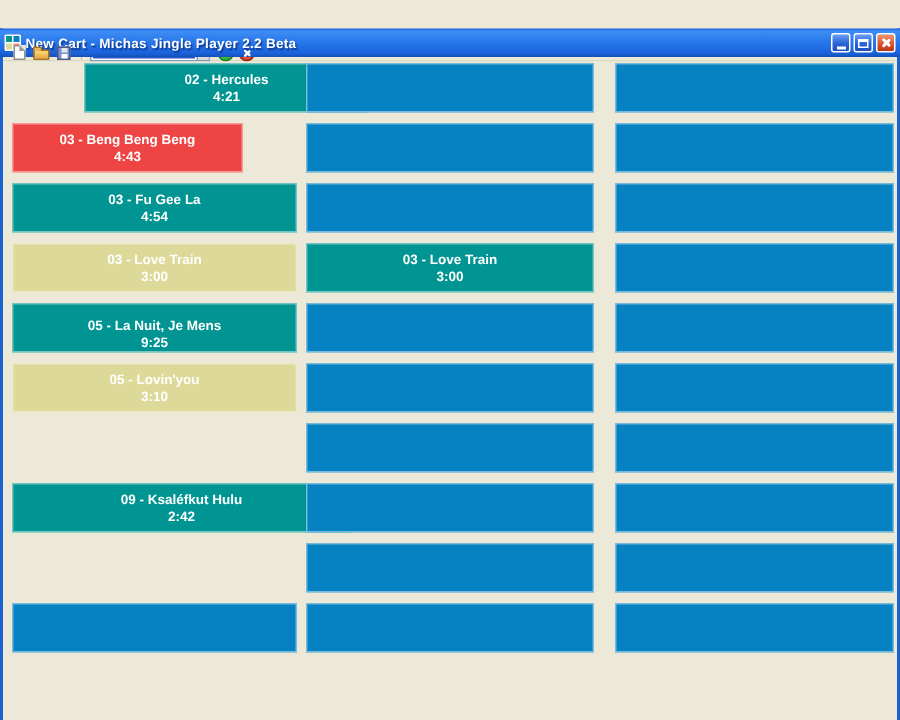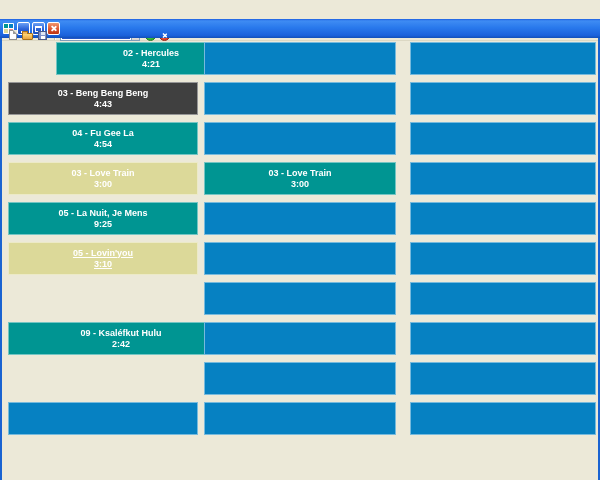--- a/index.html
+++ b/index.html
@@ -86,20 +86,21 @@
 
 <div class="window">
 
   <div class="titlebar">
     <span class="app-icon">
         <i></i>
         <i></i>
         <i></i>
         <i></i>
       </span>
+    <span class="title-text">New Cart - Michas Jingle Player 2.2 Beta</span>
     <span class="winbtns">
       <span class="winbtn">
           <span class="min-glyph"></span>
         </span>
       <span class="winbtn">
           <span class="restore-glyph"></span>
         </span>
       <span class="winbtn close">
           <span class="x-bars"></span>
         </span>
@@ -138,48 +139,48 @@
       </span>
   </div>
 
   <div class="client">
       <div class="cell" style="left: 6px; top: 1px; width: 190px; height: 33px; background: rgb(0, 149, 146); margin-left: 48px;">
         <span class="title">02 - Hercules</span>
         <span class="time">4:21</span>
       </div>
       <div class="cell" style="left: 202px; top: 1px; width: 192px; height: 33px; background: rgb(6, 129, 194);"></div>
       <div class="cell" style="left: 408px; top: 1px; width: 186px; height: 33px; background: rgb(6, 129, 194);"></div>
-      <div class="cell" style="left: 6px; top: 41px; width: 190px; height: 33px; background: #404040; justify-content: center;">
+      <div class="cell" style="left: 6px; top: 41px; width: 154px; height: 33px; background: #ef4444; justify-content: center;">
         <span class="title">03 - Beng Beng Beng</span>
         <span class="time">4:43</span>
       </div>
       <div class="cell" style="left: 202px; top: 41px; width: 192px; height: 33px; background: rgb(6, 129, 194);"></div>
       <div class="cell" style="left: 408px; top: 41px; width: 186px; height: 33px; background: rgb(6, 129, 194);"></div>
       <div class="cell" style="left: 6px; top: 81px; width: 190px; height: 33px; background: rgb(0, 149, 146);">
-        <span class="title">04 - Fu Gee La</span>
+        <span class="title">03 - Fu Gee La</span>
         <span class="time">4:54</span>
       </div>
       <div class="cell" style="left: 202px; top: 81px; width: 192px; height: 33px; background: rgb(6, 129, 194);"></div>
       <div class="cell" style="left: 408px; top: 81px; width: 186px; height: 33px; background: rgb(6, 129, 194);"></div>
       <div class="cell" style="left: 6px; top: 121px; width: 190px; height: 33px; background: rgb(220, 217, 153);">
         <span class="title">03 - Love Train</span>
         <span class="time">3:00</span>
       </div>
       <div class="cell" style="left: 202px; top: 121px; width: 192px; height: 33px; background: rgb(0, 149, 146);">
         <span class="title">03 - Love Train</span>
         <span class="time">3:00</span>
       </div>
       <div class="cell" style="left: 408px; top: 121px; width: 186px; height: 33px; background: rgb(6, 129, 194);"></div>
-      <div class="cell" style="left: 6px; top: 161px; width: 190px; height: 33px; background: rgb(0, 149, 146);">
+      <div class="cell" style="left: 6px; top: 161px; width: 190px; height: 33px; background: rgb(0, 149, 146); justify-content: flex-end;">
         <span class="title">05 - La Nuit, Je Mens</span>
         <span class="time">9:25</span>
       </div>
       <div class="cell" style="left: 202px; top: 161px; width: 192px; height: 33px; background: rgb(6, 129, 194);"></div>
       <div class="cell" style="left: 408px; top: 161px; width: 186px; height: 33px; background: rgb(6, 129, 194);"></div>
-      <div class="cell" style="left: 6px; top: 201px; width: 190px; height: 33px; background: rgb(220, 217, 153); text-decoration: underline;">
+      <div class="cell" style="left: 6px; top: 201px; width: 190px; height: 33px; background: rgb(220, 217, 153);">
         <span class="title">05 - Lovin'you</span>
         <span class="time">3:10</span>
       </div>
       <div class="cell" style="left: 202px; top: 201px; width: 192px; height: 33px; background: rgb(6, 129, 194);"></div>
       <div class="cell" style="left: 408px; top: 201px; width: 186px; height: 33px; background: rgb(6, 129, 194);"></div>
       <div class="cell" style="left: 202px; top: 241px; width: 192px; height: 33px; background: rgb(6, 129, 194);"></div>
       <div class="cell" style="left: 408px; top: 241px; width: 186px; height: 33px; background: rgb(6, 129, 194);"></div>
       <div class="cell" style="left: 6px; top: 281px; width: 226px; height: 33px; background: rgb(0, 149, 146);">
         <span class="title">09 - Ksaléfkut Hulu</span>
         <span class="time">2:42</span>

